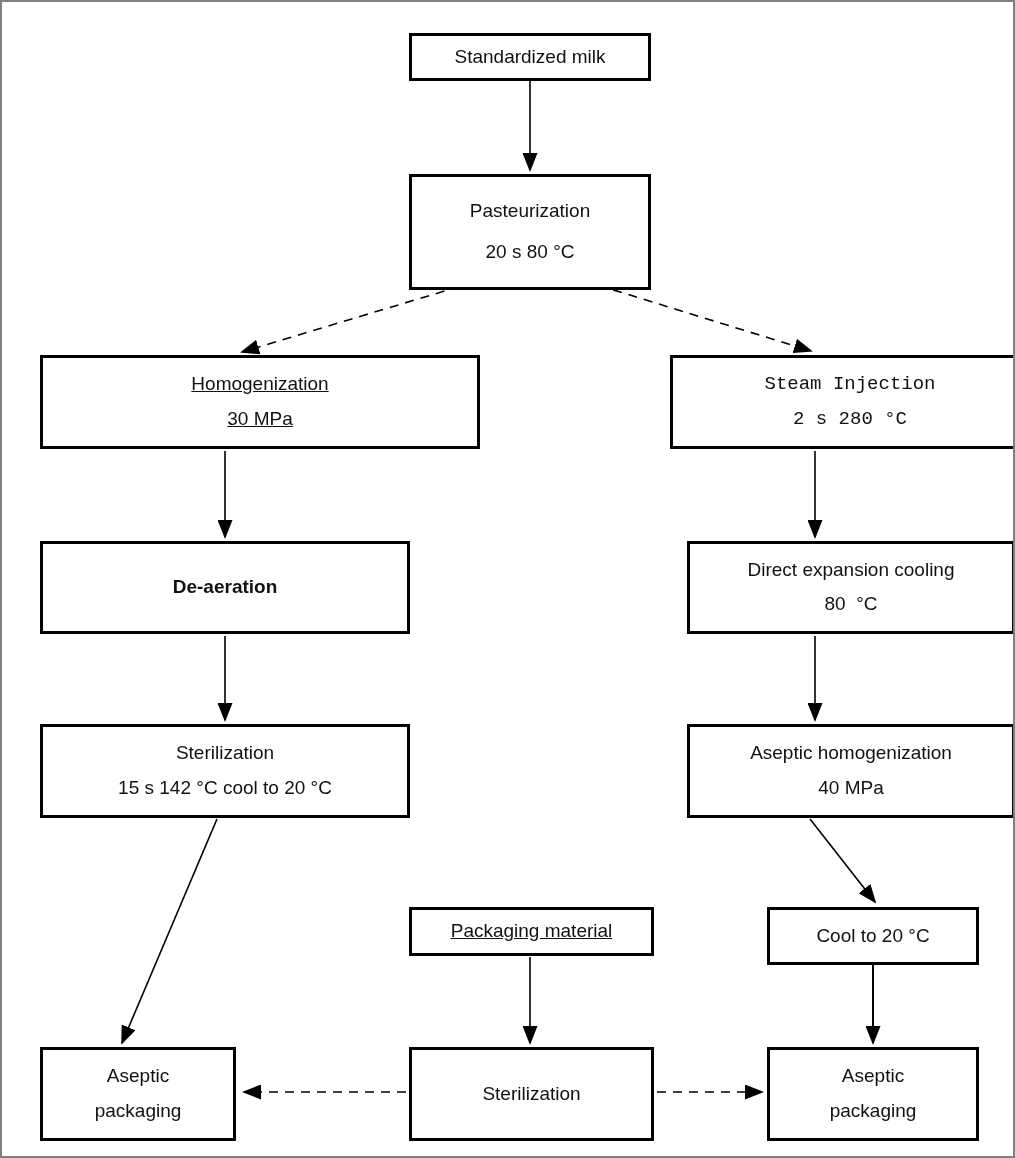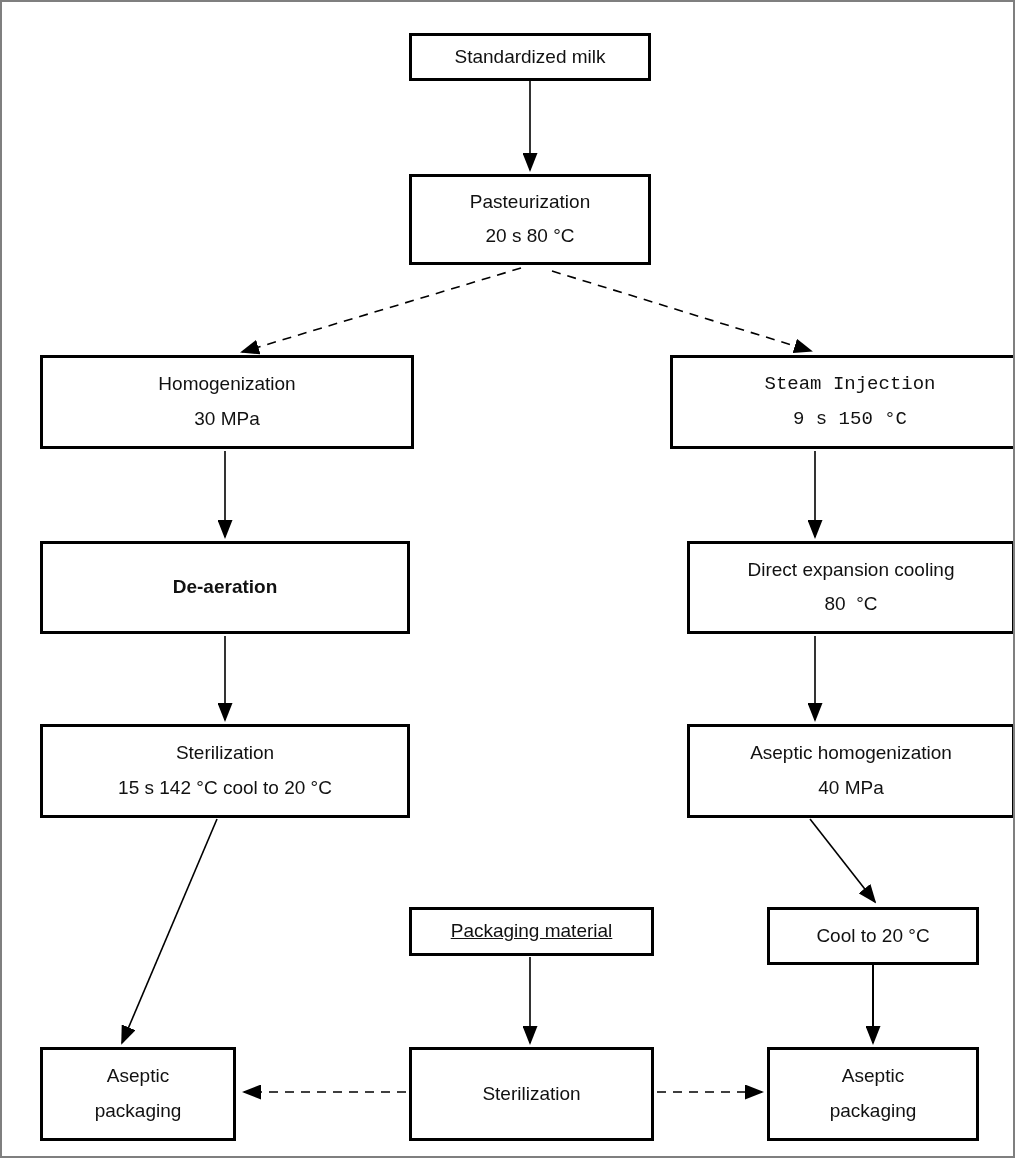--- a/index.html
+++ b/index.html
@@ -85,33 +85,33 @@
 
     <line x1="404" y1="1090" x2="242" y2="1090" stroke="#000" stroke-width="1.6" stroke-dasharray="9,7" marker-end="url(#ah)"></line>
 
     <line x1="655" y1="1090" x2="760" y2="1090" stroke="#000" stroke-width="1.6" stroke-dasharray="9,7" marker-end="url(#ah)"></line>
   </svg>
 
   <div class="node single" style="left:407px; top:31px; width:242px; height:48px;">
     <span class="line">Standardized milk</span>
   </div>
 
-  <div class="node" style="left:407px; top:172px; width:242px; height:91px;">
+  <div class="node" style="left:407px; top:172px; width:242px; height:116px;">
     <span class="line">Pasteurization</span>
     <span class="line">20 s 80 °C</span>
   </div>
 
-  <div class="node" style="left:38px; top:353px; width:374px; height:94px;">
+  <div class="node" style="left:38px; top:353px; width:440px; height:94px;text-decoration:underline;">
     <span class="line">Homogenization</span>
     <span class="line">30 MPa</span>
   </div>
 
   <div class="node" style="left:668px; top:353px; width:360px; height:94px;font-family:Liberation Mono, monospace;">
     <span class="line">Steam Injection</span>
-    <span class="line">9 s 150 °C</span>
+    <span class="line">2 s 280 °C</span>
   </div>
 
   <div class="node single" style="left:38px; top:539px; width:370px; height:93px;font-weight:bold;">
     <span class="line">De-aeration</span>
   </div>
 
   <div class="node" style="left:649px; top:539px; width:328px; height:93px;margin-left:36px;">
     <span class="line">Direct expansion cooling</span>
     <span class="line">80 &nbsp;°C</span>
   </div>

